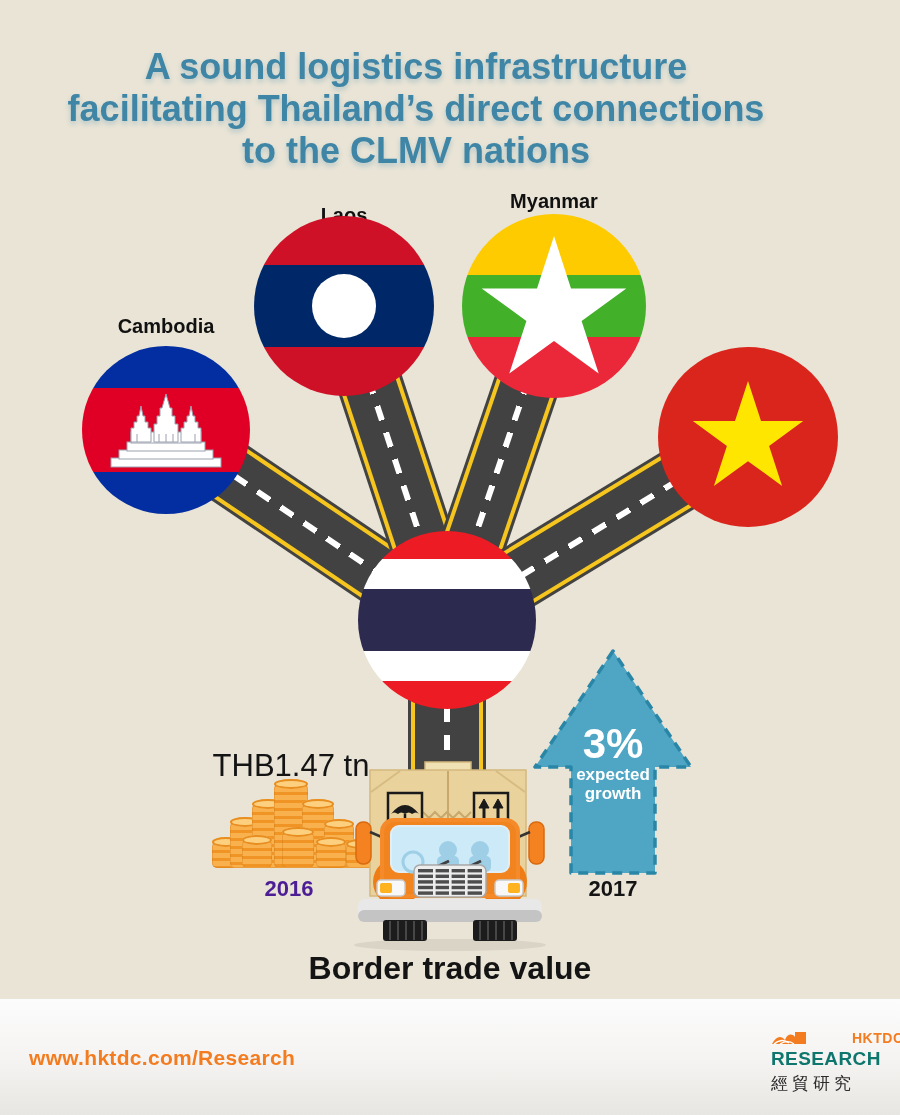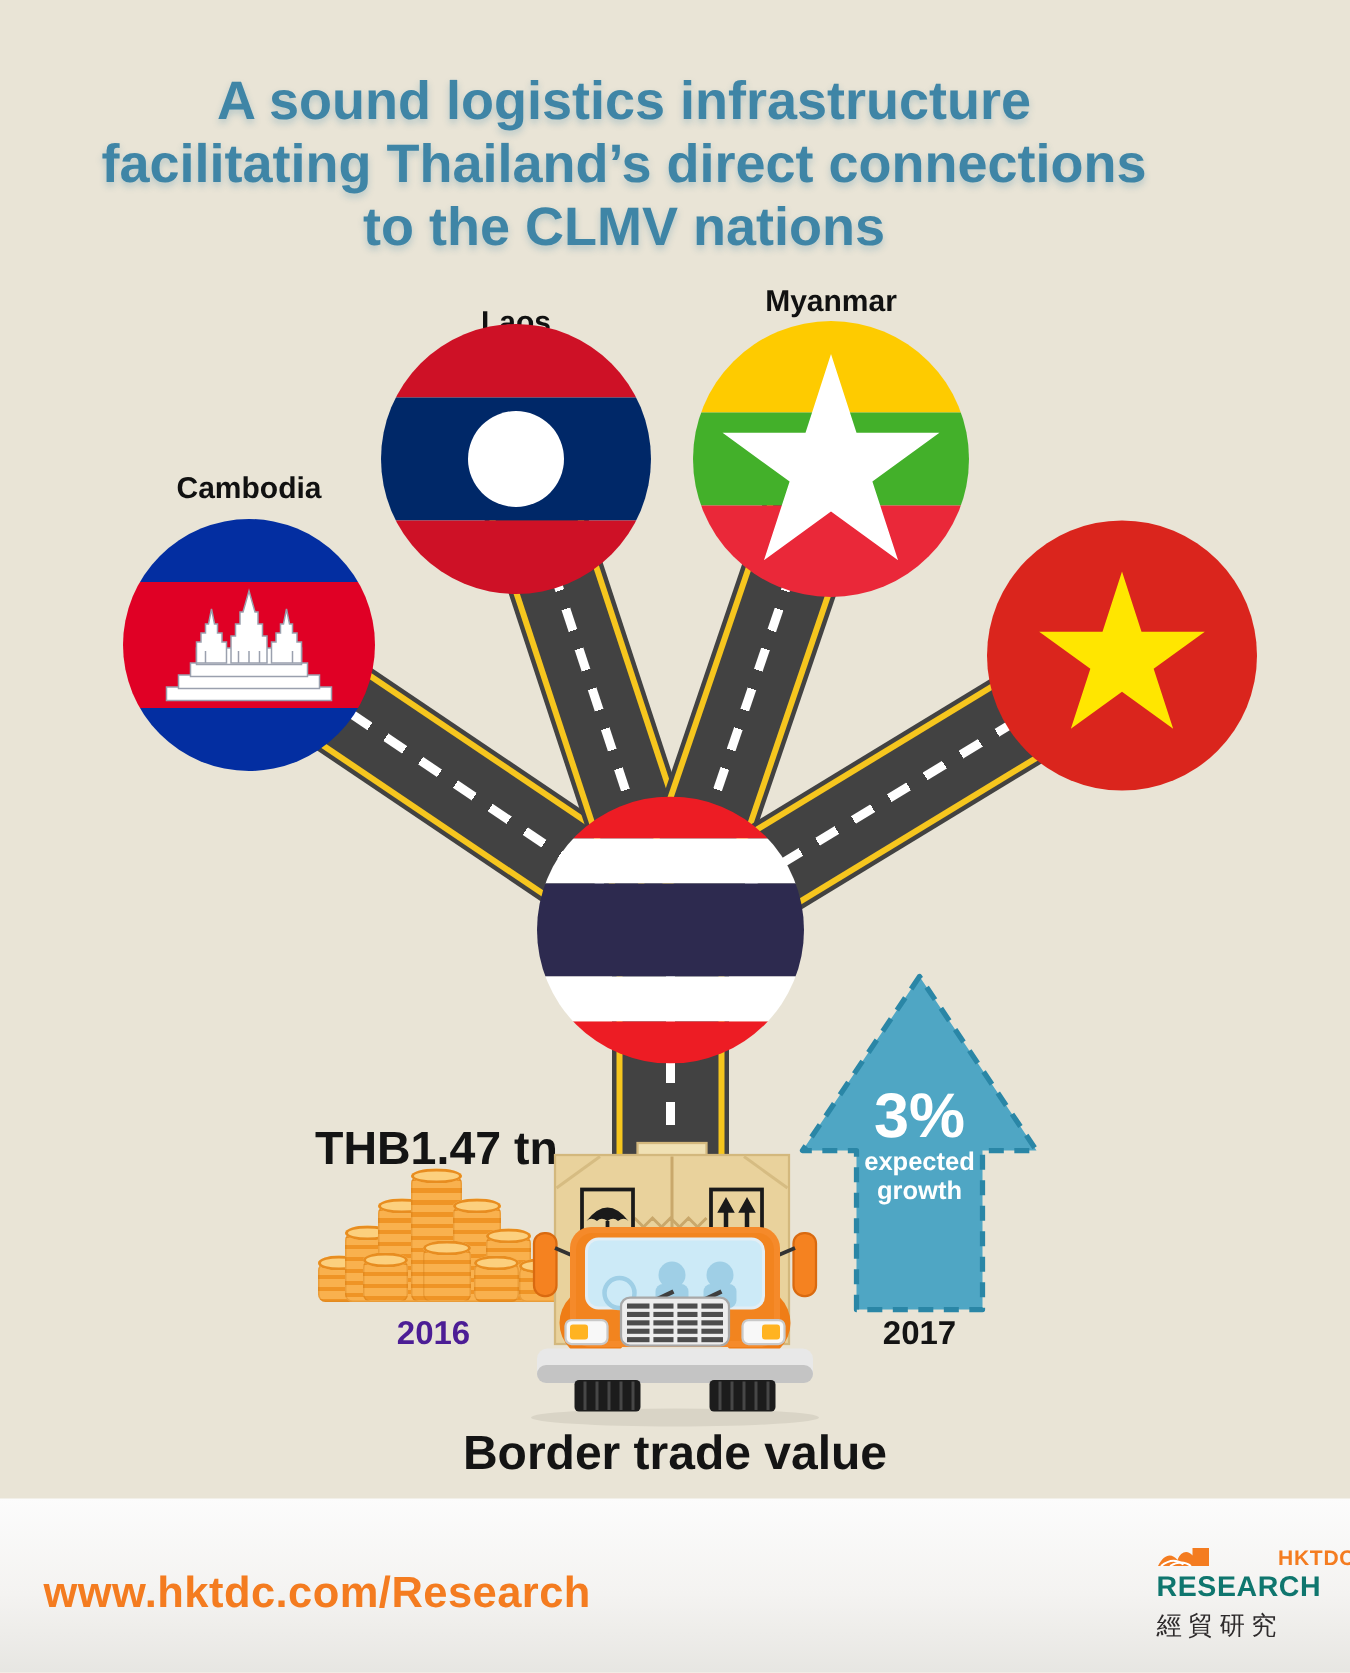--- a/index.html
+++ b/index.html
@@ -40,42 +40,42 @@
   
   .coin-pile{position:absolute;left:212px;top:780px;width:164px;height:92px;z-index:4;}
   .stack{position:absolute;bottom:4px;border-radius:5px;
          background:repeating-linear-gradient(180deg,#ef9425 0 3px,#f9b14e 3px 8px);
          box-shadow:inset 0 0 0 1px rgba(205,120,20,0.35);}
   .stack::before{content:"";position:absolute;left:0;top:-5px;width:100%;height:10px;border-radius:50%;
          background:#fcd07e;box-shadow:inset 0 0 0 2px #e88d20;}
 
   
   .thb-value{position:absolute;left:186px;top:748px;width:210px;text-align:center;
-             font-weight:bold;font-size:31px;color:#141414;z-index:4;}
+             font-weight:normal;font-size:31px;color:#141414;z-index:4;}
   .year-left{position:absolute;left:239px;top:876px;width:100px;text-align:center;
              font-weight:bold;font-size:22px;color:#4c1d95;z-index:4;}
   .year-right{position:absolute;left:563px;top:876px;width:100px;text-align:center;
              font-weight:bold;font-size:22px;color:#141414;z-index:4;}
   .caption{position:absolute;left:0;top:950px;width:900px;text-align:center;
            font-weight:bold;font-size:32px;color:#141414;z-index:4;}
 
   
   .growth-arrow{position:absolute;left:525px;top:645px;width:176px;height:236px;z-index:2;}
   .growth-pct{position:absolute;left:0;top:78px;width:176px;text-align:center;
               color:#fff;font-weight:bold;font-size:42px;line-height:42px;}
   .growth-cap{position:absolute;left:0;top:120px;width:176px;text-align:center;
               color:#fff;font-weight:bold;font-size:17px;line-height:19px;}
 
   
   .truck{position:absolute;left:350px;top:760px;z-index:5;}
 
   
   .footer{position:absolute;left:0;top:999px;width:900px;height:116px;
           background:linear-gradient(180deg,#fcfcfc 0%,#f4f3f1 55%,#e7e6e2 100%);}
-  .footer-url{position:absolute;left:29px;top:1046px;font-weight:bold;font-size:29px;
+  .footer-url{position:absolute;left:29px;top:1046px;font-weight:bold;font-size:21px;
               color:#f47c20;letter-spacing:0.3px;z-index:6;text-decoration:none;}
   .logo{position:absolute;left:771px;top:1031px;z-index:6;}
   .logo-row1{display:flex;align-items:flex-end;height:14px;gap:42px;}
   .logo-hktdc{color:#f47c20;font-weight:bold;font-size:14px;letter-spacing:0.5px;line-height:13px;}
   .logo-research{color:#0f766e;font-weight:bold;font-size:19px;letter-spacing:0.4px;margin-top:3px;}
   .logo-cn{color:#2e2b2c;font-size:17px;letter-spacing:4px;margin-top:2px;}
 </style>
 </head>
 <body>
 

